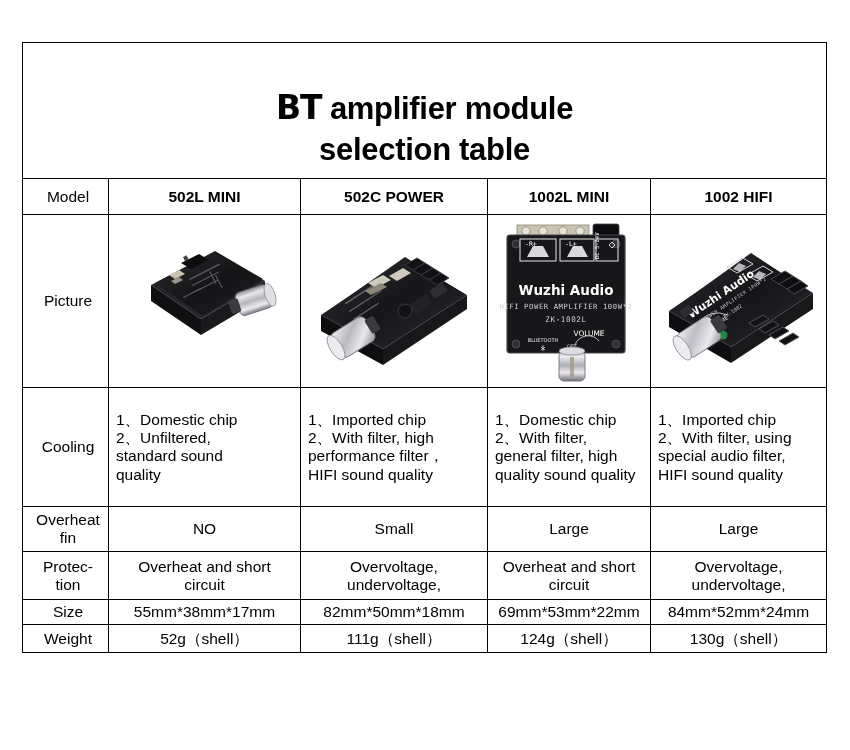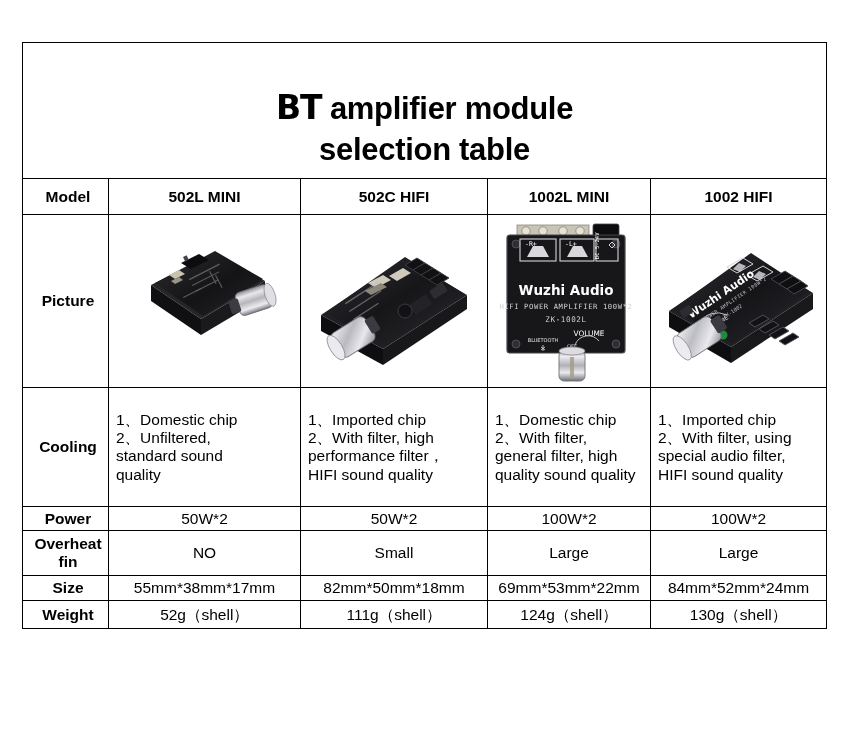--- a/index.html
+++ b/index.html
@@ -65,21 +65,21 @@
   }
   .title-bt {
     font-weight: bold;
     font-size: 33px;
     letter-spacing: -1px;
     font-family: "DejaVu Sans", sans-serif;
   }
 
   
   .rowlabel {
-    font-weight: bold;
+    font-weight: normal;
     font-size: 16px;
     text-align: left;
     padding-left: 5px !important;
     line-height: 1.12;
     white-space: pre-line;
   }
 
   
   .hdr {
     height: 36px;
@@ -157,21 +157,21 @@
           <div class="title-text">
             <span class="title-bt">BT</span><span> amplifier module
 selection table</span>
           </div>
         </td>
       </tr>
 
       <tr class="hdr">
         <td class="rowlabel">Model</td>
         <td>502L MINI</td>
-        <td>502C HIFI</td>
+        <td>502C POWER</td>
         <td>1002L MINI</td>
         <td>1002 HIFI</td>
       </tr>
 
       <tr class="pic-row">
         <td class="rowlabel">Picture</td>
 
         <td class="pic-cell">
           <div class="pic-wrap">
             <svg width="180" height="165" viewBox="0 0 180 165" aria-hidden="true">
@@ -425,38 +425,43 @@
 2、With filter,
 general filter, high
 quality sound quality</td>
         <td class="feat-cell">1、Imported chip
 2、With filter, using
 special audio filter,
 HIFI sound quality</td>
       </tr>
 
 
-      <tr class="power-row">
-        <td class="rowlabel">Power</td>
-        <td>50W*2</td>
-        <td>50W*2</td>
-        <td>100W*2</td>
-        <td>100W*2</td>
-      </tr>
 
       <tr class="cool-row">
         <td class="rowlabel">Overheat
 fin</td>
         <td>NO</td>
         <td>Small</td>
         <td>Large</td>
         <td>Large</td>
       </tr>
 
 
+      <tr class="prot-row">
+        <td class="rowlabel">Protec-
+tion</td>
+        <td class="wrap2">Overheat and short
+circuit</td>
+        <td class="wrap2">Overvoltage,
+undervoltage,</td>
+        <td class="wrap2">Overheat and short
+circuit</td>
+        <td class="wrap2">Overvoltage,
+undervoltage,</td>
+      </tr>
 
       <tr class="size-row">
         <td class="rowlabel">Size</td>
         <td class="nowrap">55mm*38mm*17mm</td>
         <td class="nowrap">82mm*50mm*18mm</td>
         <td class="nowrap">69mm*53mm*22mm</td>
         <td class="nowrap">84mm*52mm*24mm</td>
       </tr>
 
       <tr class="weight-row">

